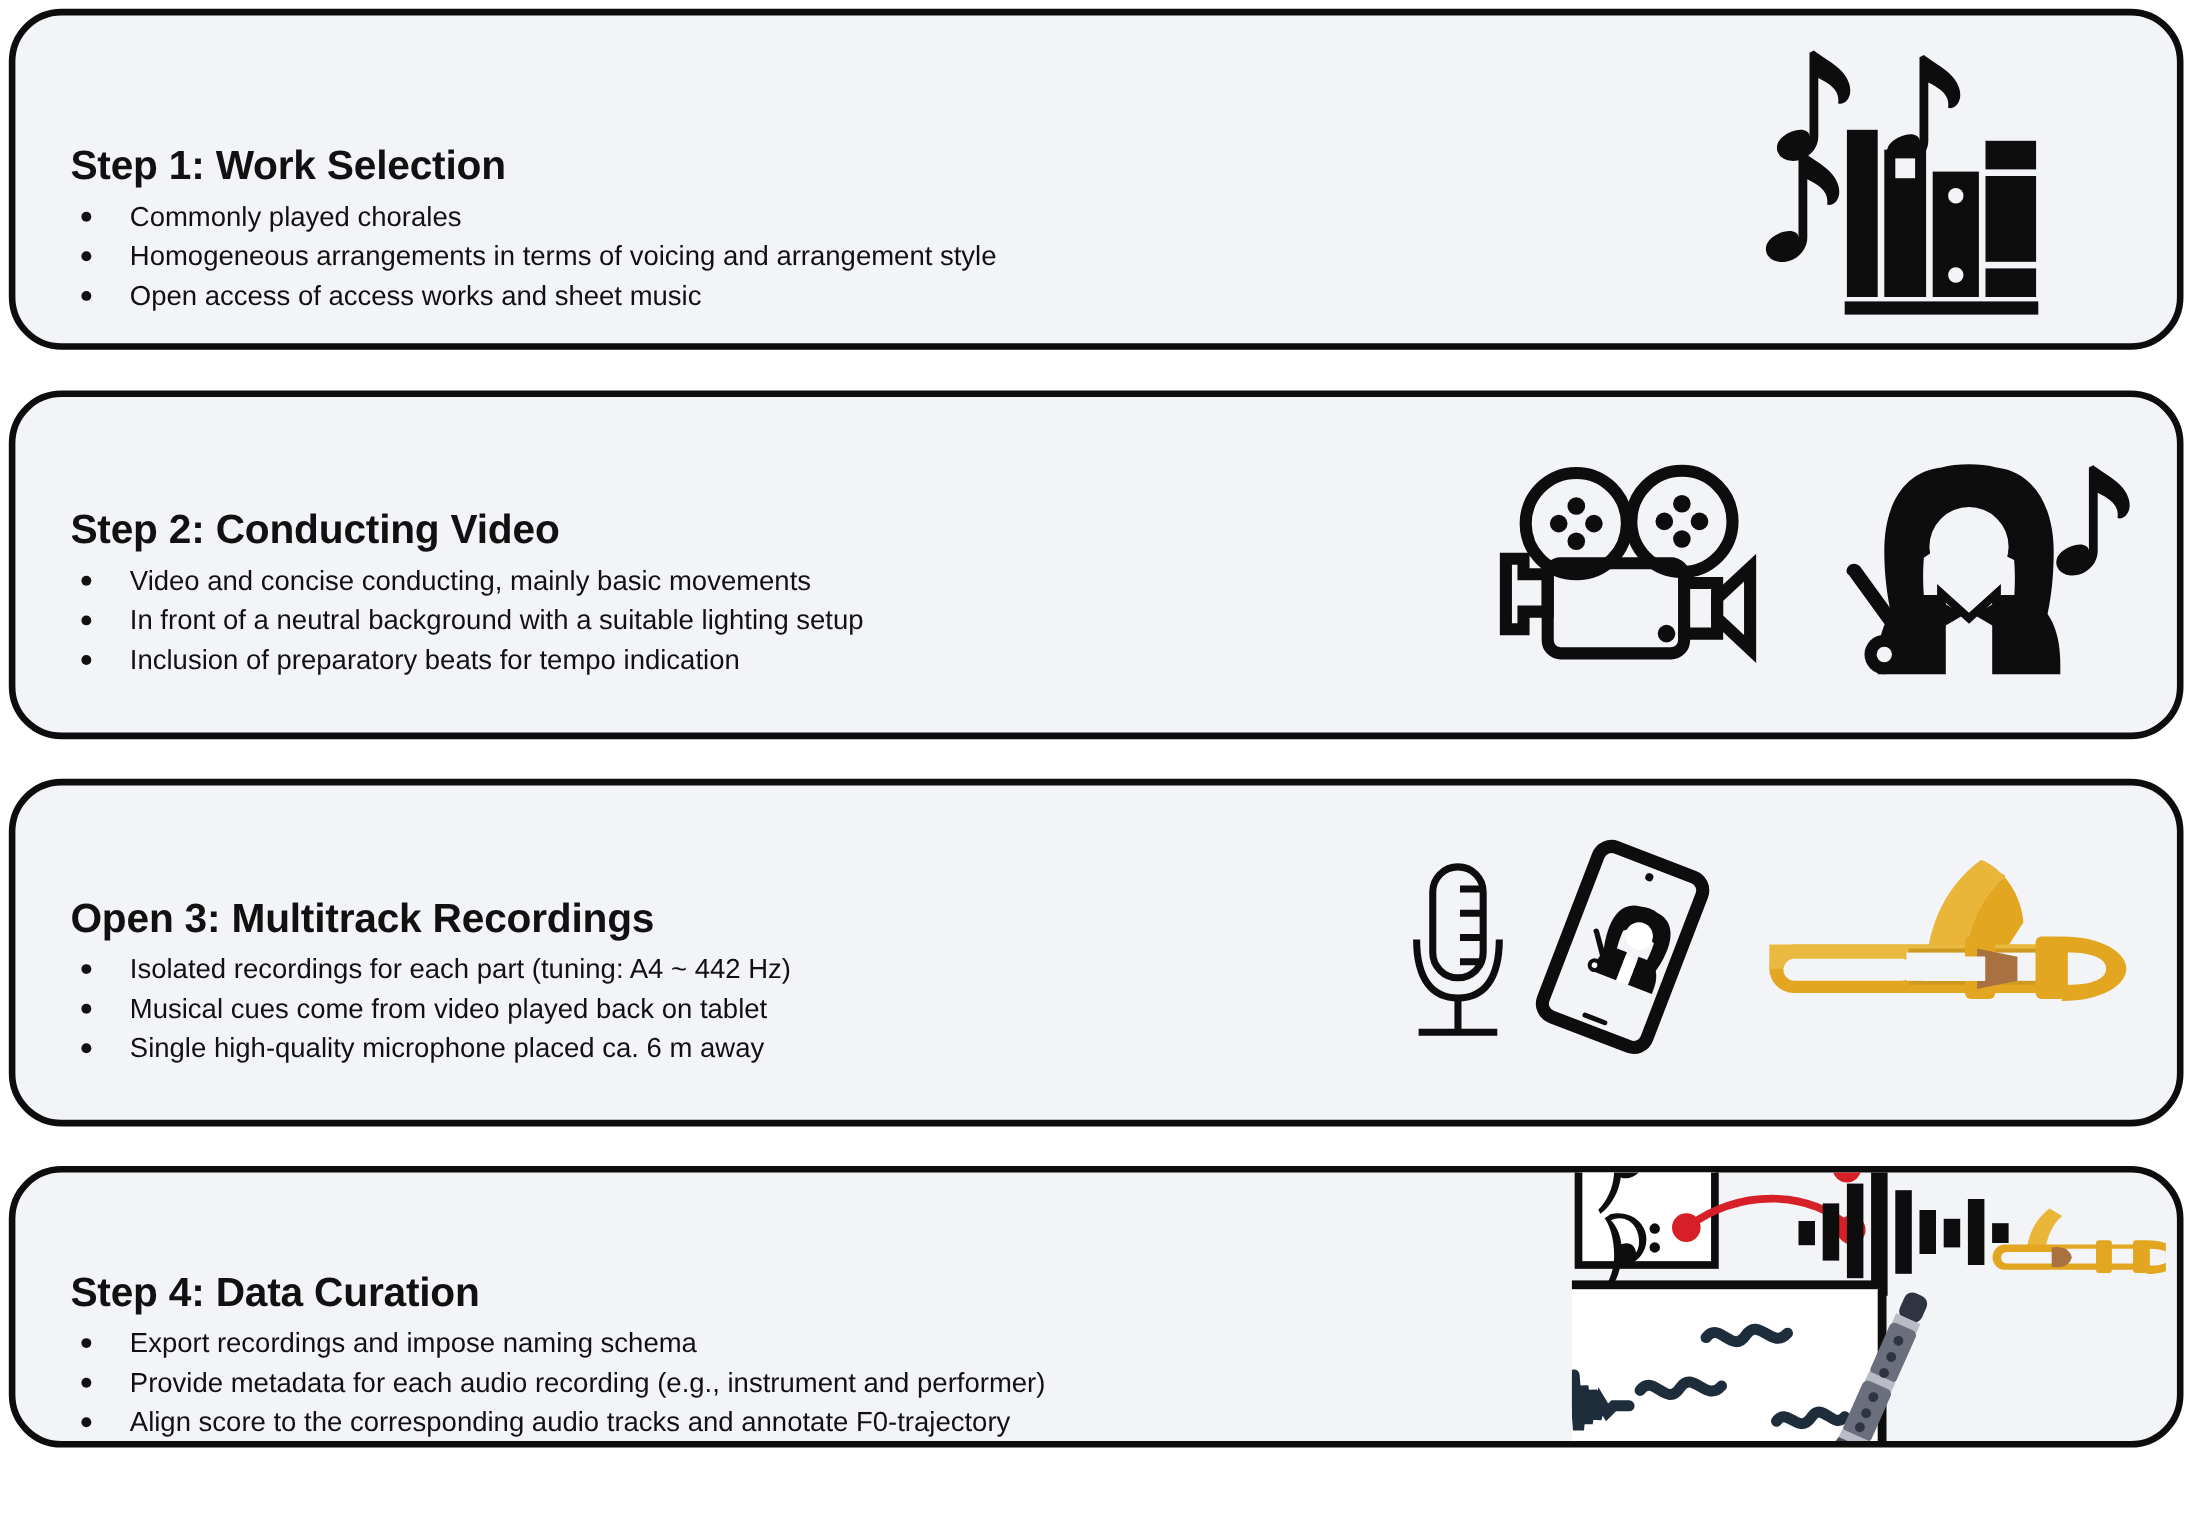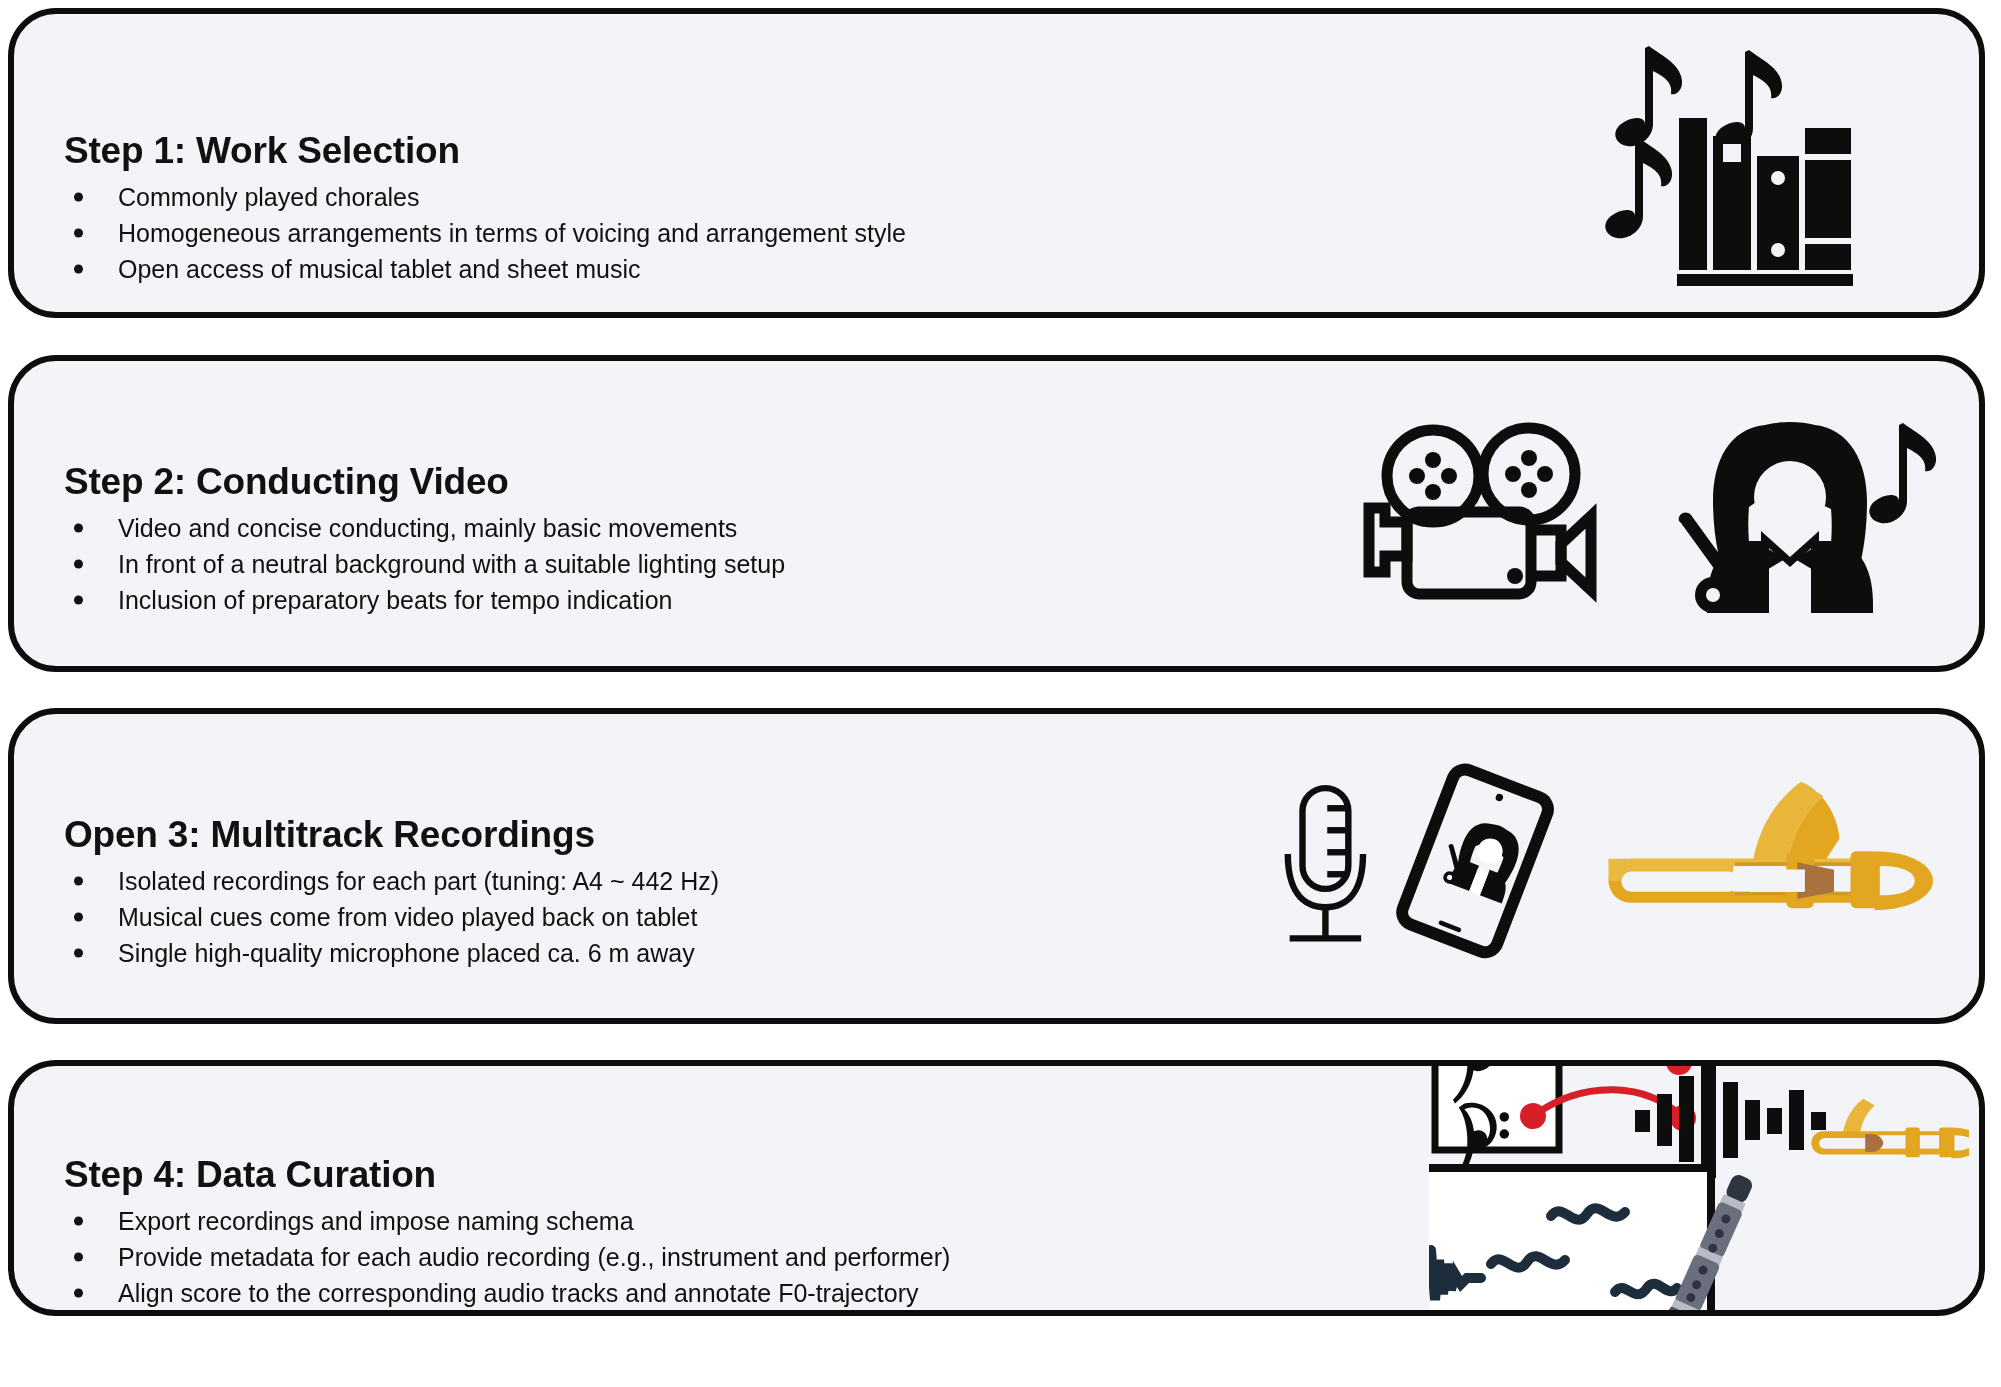--- a/index.html
+++ b/index.html
@@ -88,21 +88,21 @@
 <body>
 
 <div id="stage">
 
   <section class="step-box" id="box1">
     <div class="text-col">
       <h2 class="step-title">Step 1: Work Selection</h2>
       <ul class="bullets">
         <li>Commonly played chorales</li>
         <li>Homogeneous arrangements in terms of voicing and arrangement style</li>
-        <li>Open access of musical tablet and sheet music</li>
+        <li>Open access of access works and sheet music</li>
       </ul>
     </div>
     <div class="icon-col">
       <svg width="330" height="250" viewBox="0 0 330 250">
         <g fill="#0d0d0d">
 
           <g>
             <path d="M48 8 C58 16 76 24 80 38 C84 50 76 58 70 56 C72 44 62 38 52 33 L52 86 C52 100 38 110 26 108 C14 106 10 94 20 86 C30 78 44 78 44 86 L44 10 Z"></path>
           </g>
           <g>

